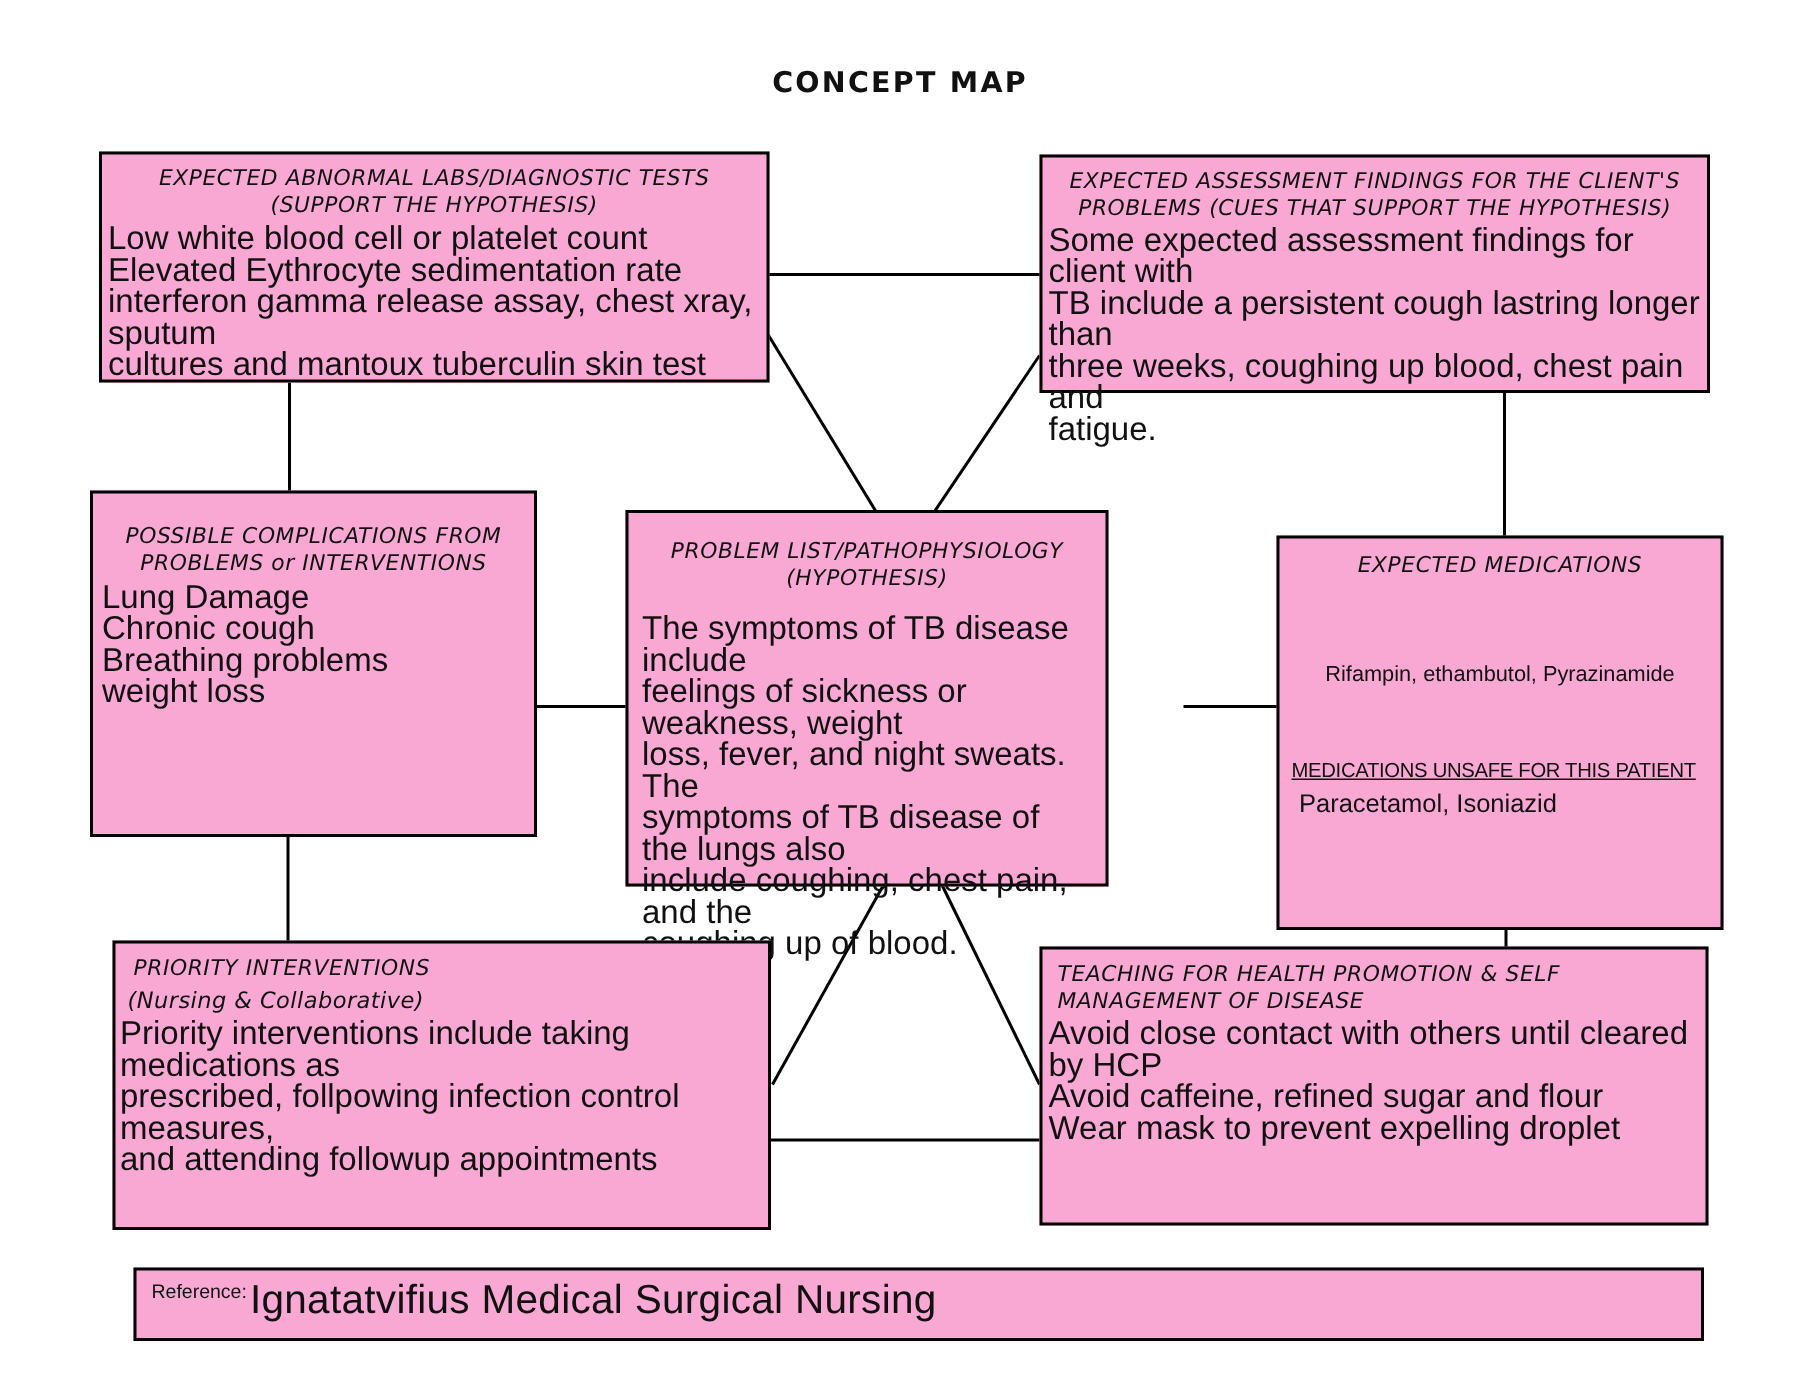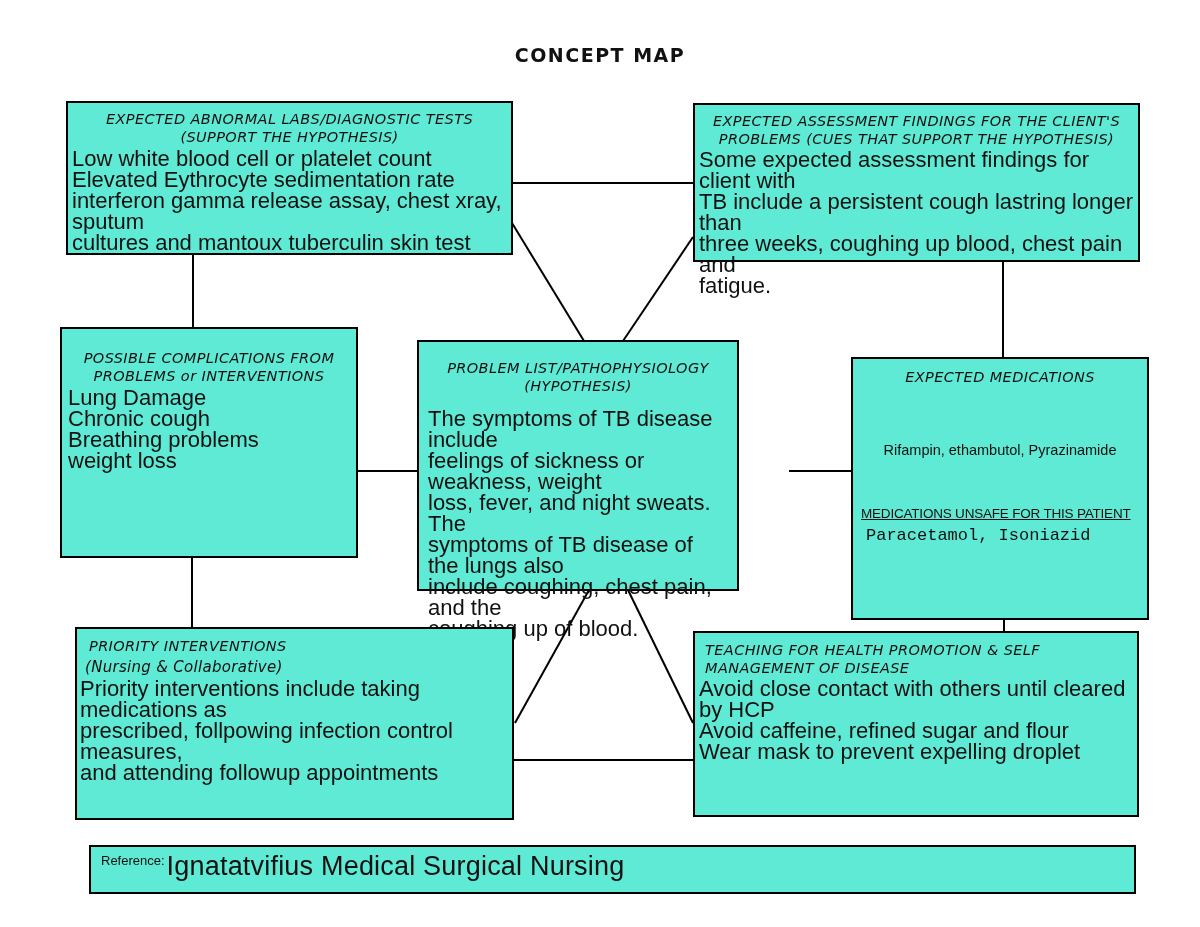--- a/index.html
+++ b/index.html
@@ -30,21 +30,21 @@
     text-align: center;
     font-family: "DejaVu Sans", sans-serif;
     font-size: 19px;
     font-weight: bold;
     letter-spacing: 1.5px;
     z-index: 2;
   }
   .box {
     position: absolute;
     box-sizing: border-box;
-    background: #5eead4;
+    background: #f9a8d4;
     border: 2px solid #000000;
     z-index: 1;
   }
   .hand-title {
     font-family: "DejaVu Sans", sans-serif;
     font-style: italic;
     font-size: 14.5px;
     line-height: 18px;
     letter-spacing: 0.4px;
     white-space: pre-line;
@@ -82,21 +82,21 @@
     padding-left: 8px;
     font-size: 13.5px;
     letter-spacing: -0.2px;
     text-decoration: underline;
     font-family: "Liberation Sans", sans-serif;
   }
   .unsafe-body {
     margin-top: 5px;
     padding-left: 13px;
     font-size: 17px;
-    font-family: Liberation Mono, monospace;
+    font-family: Liberation Sans, sans-serif;
   }
   #interventions-box .hand-title { margin-top: 8px; padding-left: 12px; }
   .script-subtitle {
     font-family: "DejaVu Sans", sans-serif;
     font-style: italic;
     font-size: 15px;
     line-height: 19px;
     margin-top: 3px;
     padding-left: 8px;
     letter-spacing: 0.3px;

